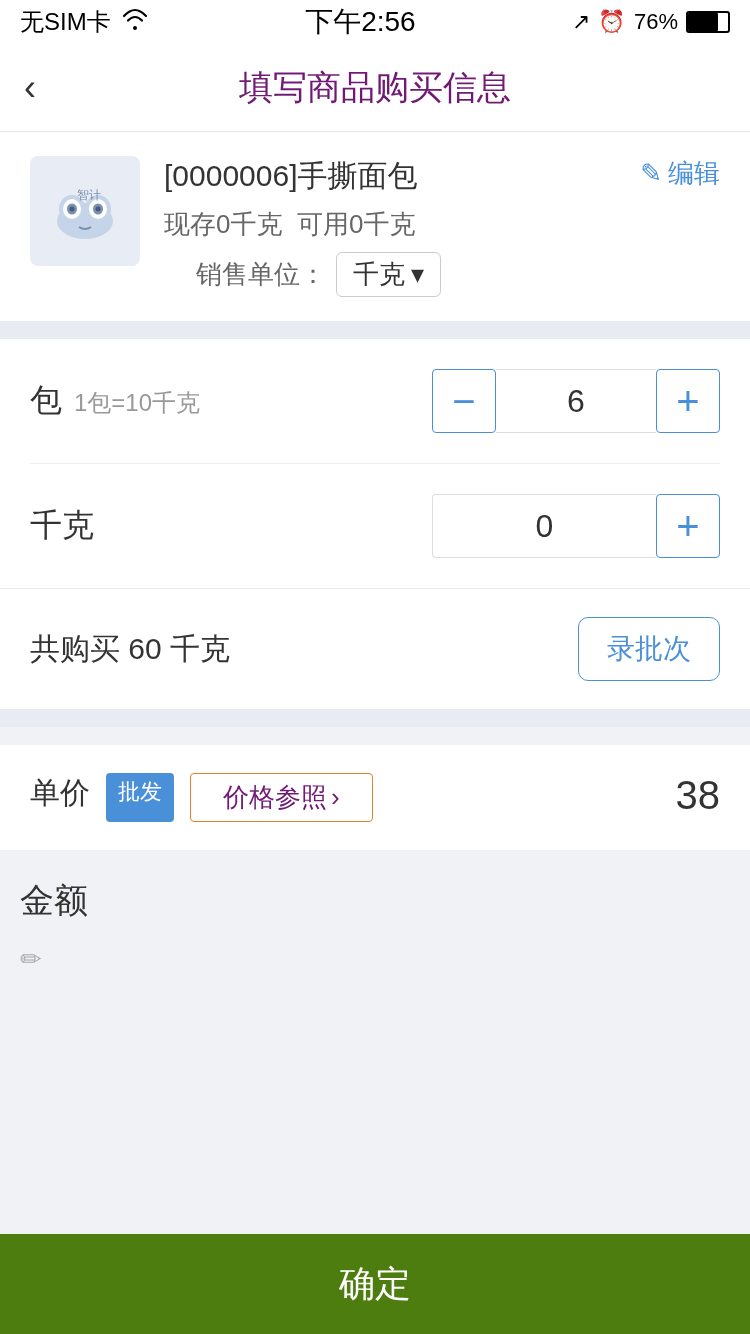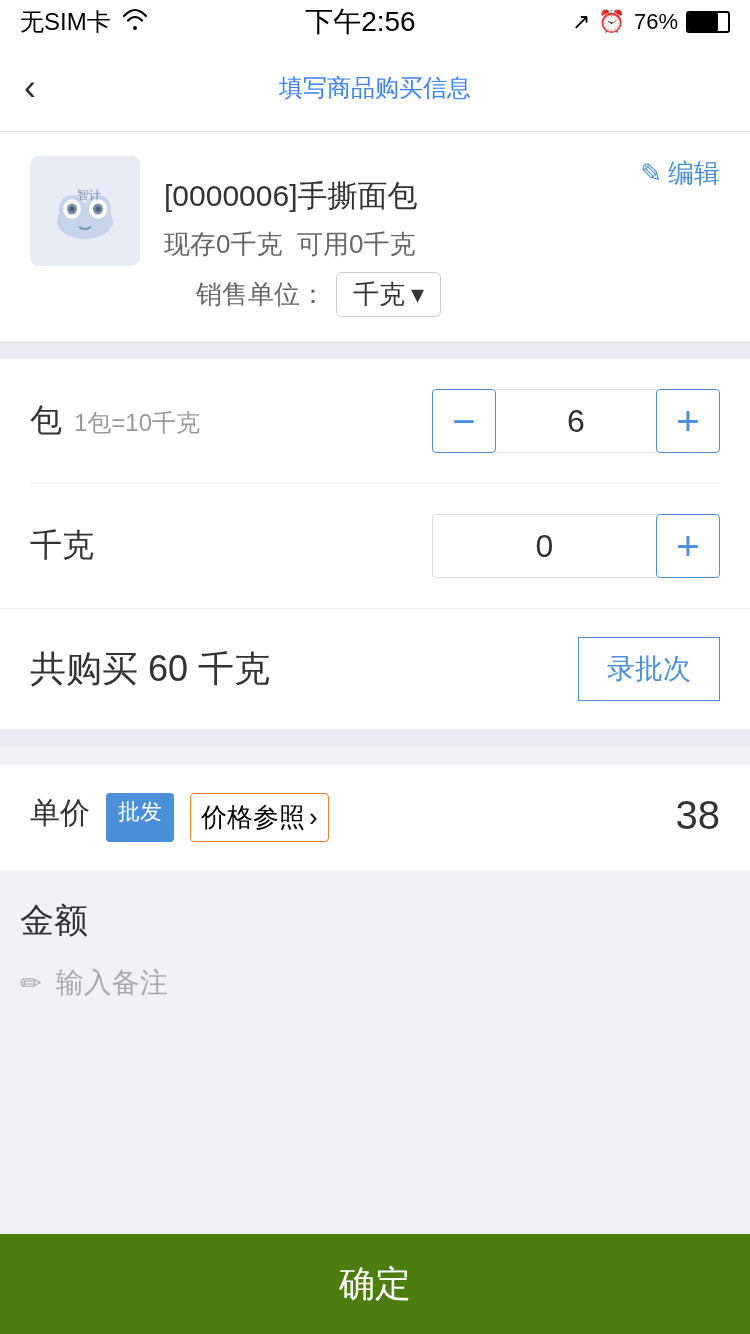--- a/index.html
+++ b/index.html
@@ -41,23 +41,23 @@
       border-bottom: 1px solid #e5e5e5;
     }
     .nav-back {
       position: absolute;
       left: 24px;
       font-size: 36px;
       color: #333;
       cursor: pointer;
     }
     .nav-title {
-      font-size: 24px;
+      font-size: 34px;
       font-weight: 500;
-      color: #3b82f6;
+      color: #701a75;
     }
 
     
     .product-card {
       background: #fff;
       padding: 24px 30px;
       display: flex;
       align-items: flex-start;
       gap: 24px;
       margin-top: 0;
@@ -68,21 +68,21 @@
       background: #e8edf5;
       border-radius: 8px;
       display: flex;
       align-items: center;
       justify-content: center;
       flex-shrink: 0;
       color: #7a90b0;
       font-size: 40px;
     }
     .product-info { flex: 1; }
-    .product-name { font-size: 30px; color: #333; font-weight: 500; margin-bottom: 10px; margin-top: 20px; }
+    .product-name { font-size: 30px; color: #333; font-weight: 500; margin-bottom: 10px; }
     .product-stock { font-size: 26px; color: #666; margin-bottom: 10px; }
     .product-unit { font-size: 26px; color: #666; display: flex; align-items: center; gap: 10px; margin-left: 32px; }
     .unit-selector {
       border: 1px solid #ccc;
       border-radius: 6px;
       padding: 4px 16px;
       font-size: 26px;
       color: #333;
       background: #fff;
       display: inline-flex;
@@ -174,27 +174,27 @@
 
     
     .summary-row {
       background: #fff;
       padding: 28px 30px;
       display: flex;
       align-items: center;
       justify-content: space-between;
       border-top: 1px solid #e8ecf2;
     }
-    .summary-text { font-size: 36px; color: #333; }
+    .summary-text { font-size: 30px; color: #333; }
     .record-btn {
       border: 1px solid #4a90d9;
       color: #4a90d9;
       background: #fff;
       padding: 12px 28px;
-      border-radius: 0;
+      border-radius: 10px;
       font-size: 28px;
       cursor: pointer;
     }
 
     
     .price-section {
       background: #fff;
       margin-top: 18px;
       padding: 28px 30px;
     }
@@ -205,24 +205,24 @@
     .price-label { font-size: 30px; color: #333; }
     .price-tag {
       background: #4a90d9;
       color: #fff;
       font-size: 22px;
       padding: 4px 12px;
       border-radius: 4px;
     }
     .price-ref-btn {
       border: 1px solid #e6832a;
-      color: #000000;
+      color: #701a75;
       background: #fff;
       font-size: 26px;
-      padding: 6px 10px;
+      padding: 6px 32px;
       border-radius: 4px;
       display: flex;
       align-items: center;
       gap: 4px;
       cursor: pointer;
     }
     .price-value {
       margin-left: auto;
       font-size: 40px;
       color: #333;
@@ -403,19 +403,18 @@
     <span class="price-value">38</span>
   </div>
 </div>
 
 <div class="amount-section">
   <div class="amount-row">
     <span class="amount-label">金额</span>
   </div>
   <div class="remark-row">
     <span style="font-size:26px; color:#aaa;">✏</span>
-    <span style="color:#aaa;">输入备注</span>
   </div>
 </div>
 
 <div class="bottom-space"></div>
 
 <button class="confirm-btn">确定</button>
 
 </body></html>

